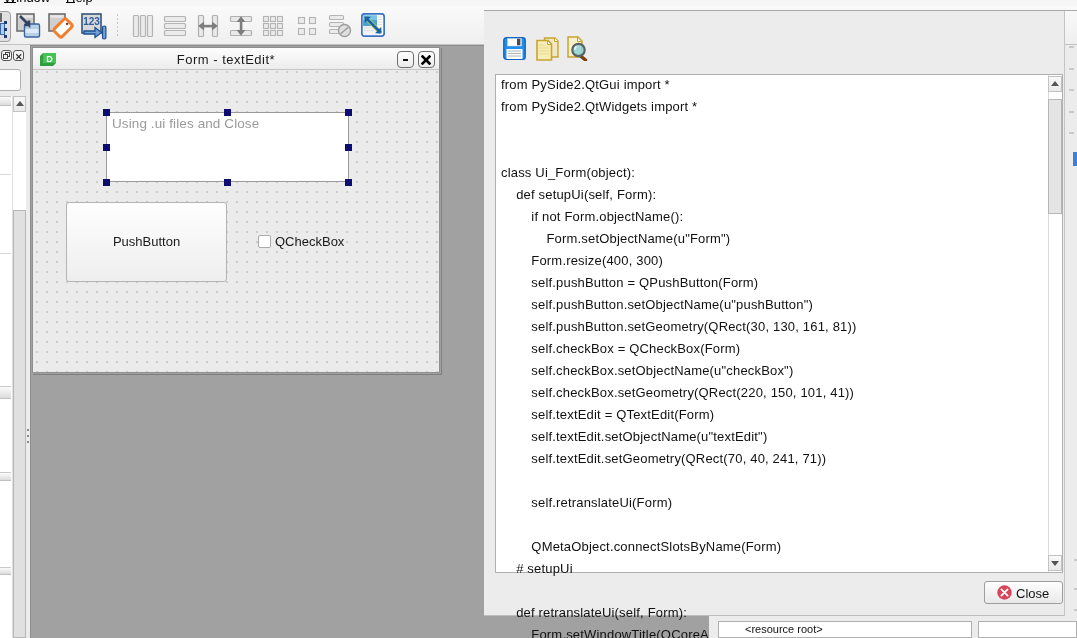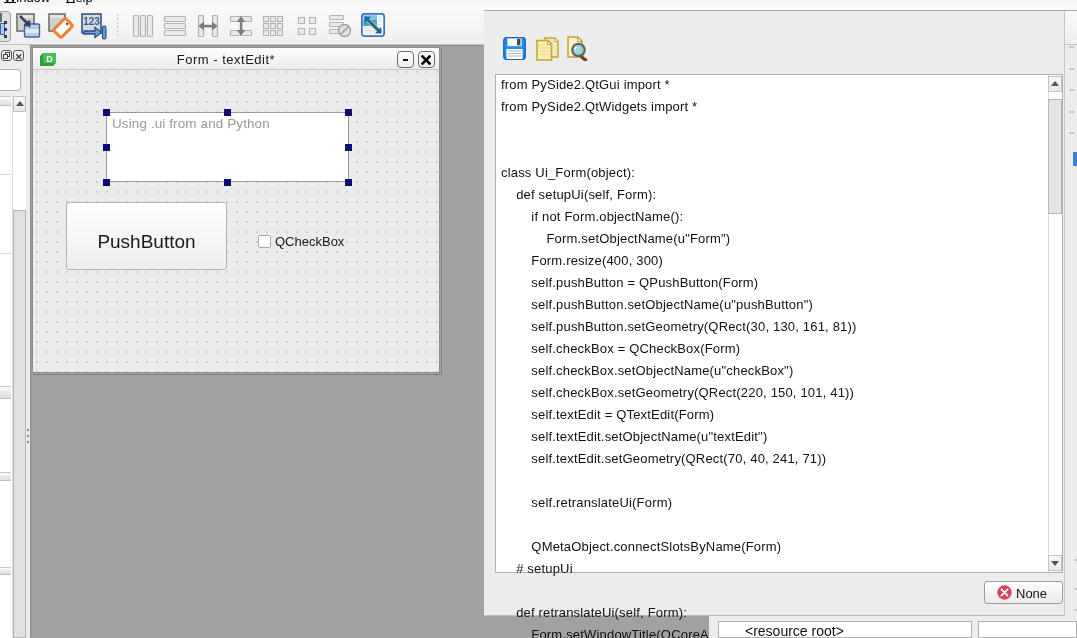--- a/index.html
+++ b/index.html
@@ -175,32 +175,32 @@
   <div class="abs" style="left:364px;top:3px;width:17px;height:17px;border:1px solid #6e6e6e;border-radius:4px;background:linear-gradient(#fdfdfd,#ececec);"></div>
   <div class="abs" style="left:370px;top:11px;width:5px;height:2px;background:#111;"></div>
   <div class="abs" style="left:384.5px;top:3px;width:17px;height:17px;border:1px solid #6e6e6e;border-radius:4px;background:linear-gradient(#fdfdfd,#ececec);"></div>
   <svg class="abs" style="left:388px;top:6.5px;" width="10" height="10" viewBox="0 0 10 10">
       <path d="M1.5 1.5 L8.5 8.5 M8.5 1.5 L1.5 8.5" stroke="#000" stroke-width="2.6" stroke-linecap="square"></path>
     </svg>
 
   <div class="abs" style="left:2px;top:23px;width:404px;height:301px;background-image:radial-gradient(circle, #a8a8a8 0.6px, rgba(0,0,0,0) 0.8px);background-size:10px 10px;background-position:-3px -4px;"></div>
 
   <div class="abs" style="left:73px;top:64px;width:243px;height:70px;background:#fff;border:1px solid #9b9b9b;"></div>
-  <div class="abs" style="left:79px;top:68px;font-size:13.5px;letter-spacing:0.1px;color:#9a9a9a;">Using .ui from and Python</div>
+  <div class="abs" style="left:79px;top:68px;font-size:13.5px;letter-spacing:0.1px;color:#9a9a9a;">Using .ui files and Close</div>
 
   <div class="abs" style="left:70px;top:61px;width:7px;height:7px;background:#0c0c72;"></div>
   <div class="abs" style="left:191px;top:61px;width:7px;height:7px;background:#0c0c72;"></div>
   <div class="abs" style="left:312px;top:61px;width:7px;height:7px;background:#0c0c72;"></div>
   <div class="abs" style="left:70px;top:96px;width:7px;height:7px;background:#0c0c72;"></div>
   <div class="abs" style="left:312px;top:96px;width:7px;height:7px;background:#0c0c72;"></div>
   <div class="abs" style="left:70px;top:131px;width:7px;height:7px;background:#0c0c72;"></div>
   <div class="abs" style="left:191px;top:131px;width:7px;height:7px;background:#0c0c72;"></div>
   <div class="abs" style="left:312px;top:131px;width:7px;height:7px;background:#0c0c72;"></div>
 
-  <div class="abs" style="left:33px;top:154px;width:161px;height:68px;background:linear-gradient(#fefefe,#eeeeee);border:1px solid #b3b3b3;border-radius:3px;text-align:center;line-height:78px;font-size:19px;color:#1a1a1a;">PushButton</div>
+  <div class="abs" style="left:33px;top:154px;width:161px;height:80px;background:linear-gradient(#fefefe,#eeeeee);border:1px solid #b3b3b3;border-radius:3px;text-align:center;line-height:78px;font-size:13px;color:#1a1a1a;">PushButton</div>
 
   <div class="abs" style="left:225px;top:187px;width:13px;height:13px;background:#fff;border:1px solid #aaa;border-radius:2px;"></div>
   <div class="abs" style="left:242px;top:186px;font-size:13px;color:#1a1a1a;">QCheckBox</div>
 </div>
 
 <div class="abs" style="left:441px;top:48px;width:1px;height:326px;background:#7e7e7e;"></div>
 <div class="abs" style="left:33px;top:374px;width:409px;height:1px;background:#7e7e7e;"></div>
 
 <div id="dialog" class="abs" style="left:484px;top:11px;width:581px;height:605px;background:#ececec;border-bottom:1px solid #bdbdbd;"></div>
 <div class="abs" style="left:484px;top:10px;width:593px;height:1px;background:#a8a8a8;"></div>
@@ -275,29 +275,29 @@
 <div class="abs" style="left:1051px;top:81px;width:0;height:0;border-left:4px solid transparent;border-right:4px solid transparent;border-bottom:5px solid #555;"></div>
 <div class="abs" style="left:1048px;top:99px;width:14px;height:115px;background:#e4e4e4;border:1px solid #b6b6b6;"></div>
 <div class="abs" style="left:1048px;top:555px;width:14px;height:16px;background:linear-gradient(#f8f8f8,#e9e9e9);border:1px solid #c2c2c2;"></div>
 <div class="abs" style="left:1051px;top:561px;width:0;height:0;border-left:4px solid transparent;border-right:4px solid transparent;border-top:5px solid #555;"></div>
 
 <div class="abs" style="left:984px;top:581px;width:79px;height:23px;background:linear-gradient(#fefefe,#e9e9e9);border:1px solid #9e9e9e;border-radius:3px;"></div>
 <svg class="abs" style="left:997px;top:585px;" width="15" height="15" viewBox="0 0 15 15">
   <circle cx="7.5" cy="7.5" r="7.2" fill="#d8445a"></circle>
   <path d="M4.4 4.4 L10.6 10.6 M10.6 4.4 L4.4 10.6" stroke="#fff" stroke-width="1.8" stroke-linecap="round"></path>
 </svg>
-<div class="abs" style="left:1016px;top:586px;font-size:13px;color:#111;">None</div>
+<div class="abs" style="left:1016px;top:586px;font-size:13px;color:#111;">Close</div>
 
 <div class="abs" style="left:1064px;top:11px;width:1px;height:605px;background:#c4c4c4;"></div>
 <div class="abs" style="left:1073px;top:152px;width:4px;height:14px;background:#3f7fd6;"></div>
 <div class="abs" style="left:1069px;top:46px;width:5px;height:2px;background:#c9c9c9;"></div>
 <div class="abs" style="left:1069px;top:68px;width:5px;height:2px;background:#c9c9c9;"></div>
 <div class="abs" style="left:1069px;top:89px;width:5px;height:2px;background:#c9c9c9;"></div>
 <div class="abs" style="left:1069px;top:111px;width:5px;height:2px;background:#c9c9c9;"></div>
 <div class="abs" style="left:1069px;top:132px;width:5px;height:2px;background:#c9c9c9;"></div>
 <div class="abs" style="left:1074px;top:559px;width:3px;height:2px;background:#c9c9c9;"></div>
 <div class="abs" style="left:1074px;top:588px;width:3px;height:2px;background:#c9c9c9;"></div>
 <div class="abs" style="left:1074px;top:609px;width:3px;height:2px;background:#c9c9c9;"></div>
 
 <div class="abs" style="left:709px;top:617px;width:368px;height:21px;background:#ececec;"></div>
 <div class="abs" style="left:718px;top:621px;width:254px;height:17px;background:#fff;border:1px solid #b0b0b0;"></div>
 <div class="abs" style="left:978px;top:621px;width:99px;height:17px;background:#fff;border:1px solid #b0b0b0;"></div>
-<div class="abs" style="left:745px;top:623px;font-size:14px;color:#111;">&lt;resource root&gt;</div>
+<div class="abs" style="left:745px;top:623px;font-size:11px;color:#111;">&lt;resource root&gt;</div>
 
 </body></html>

